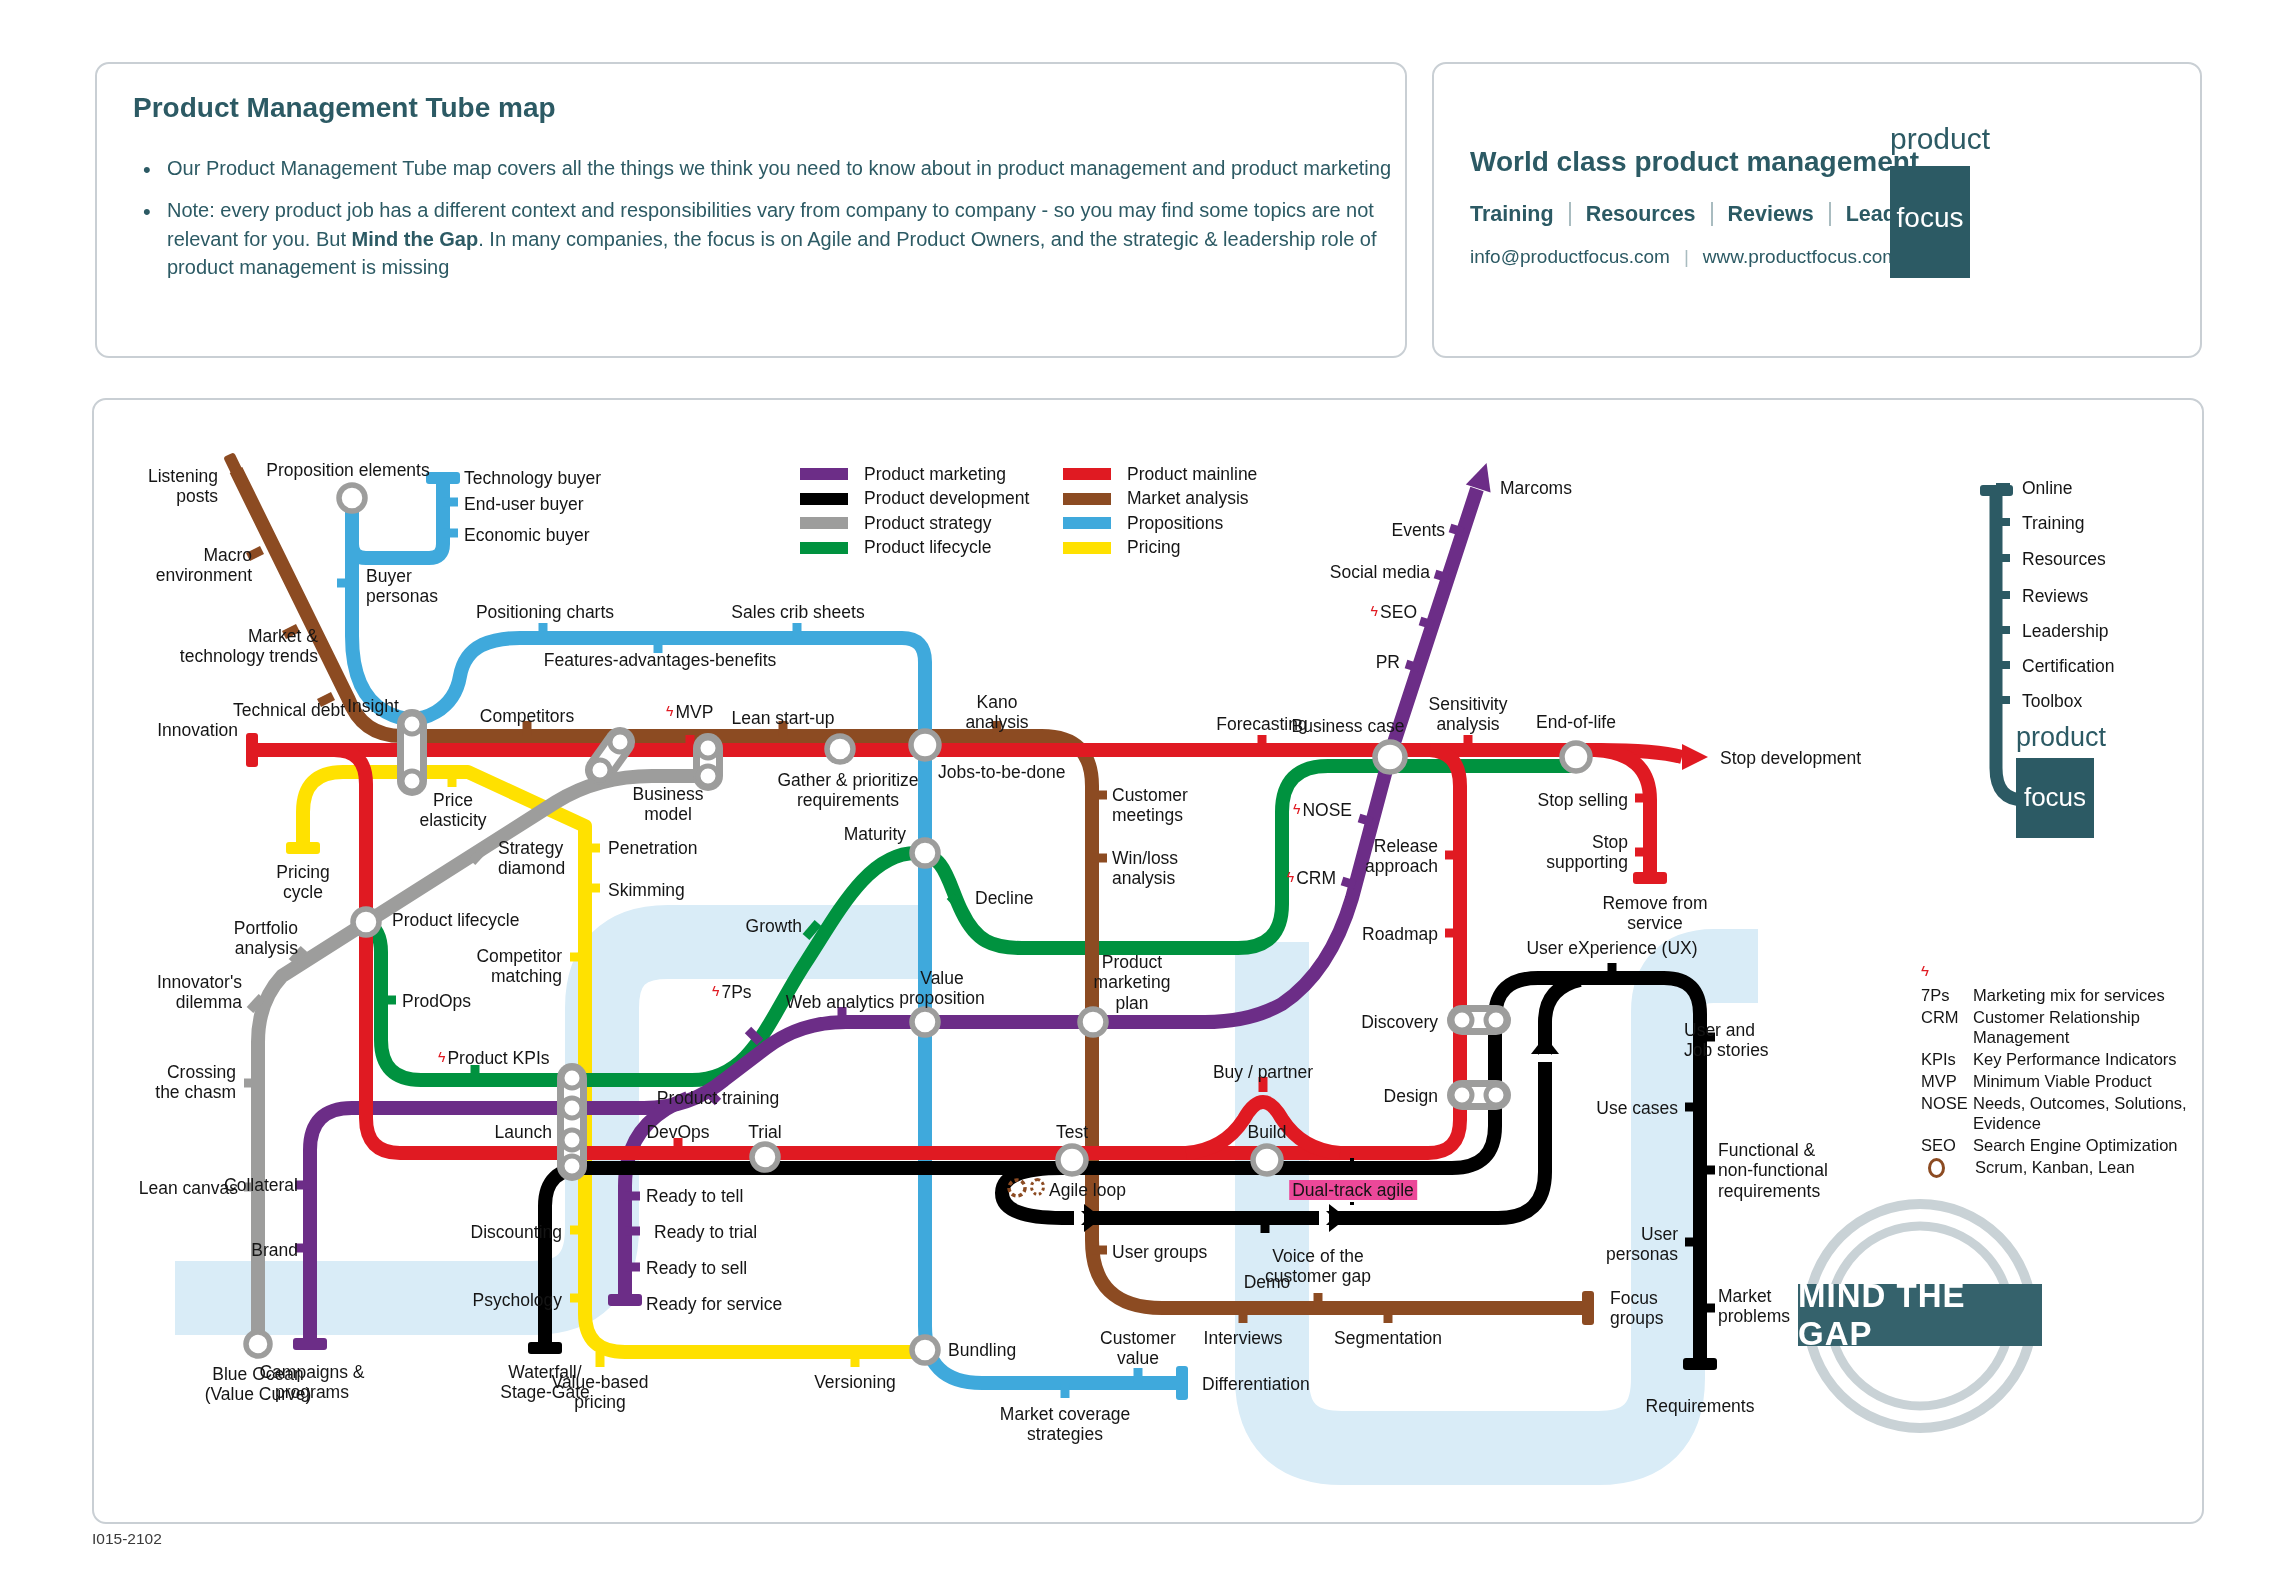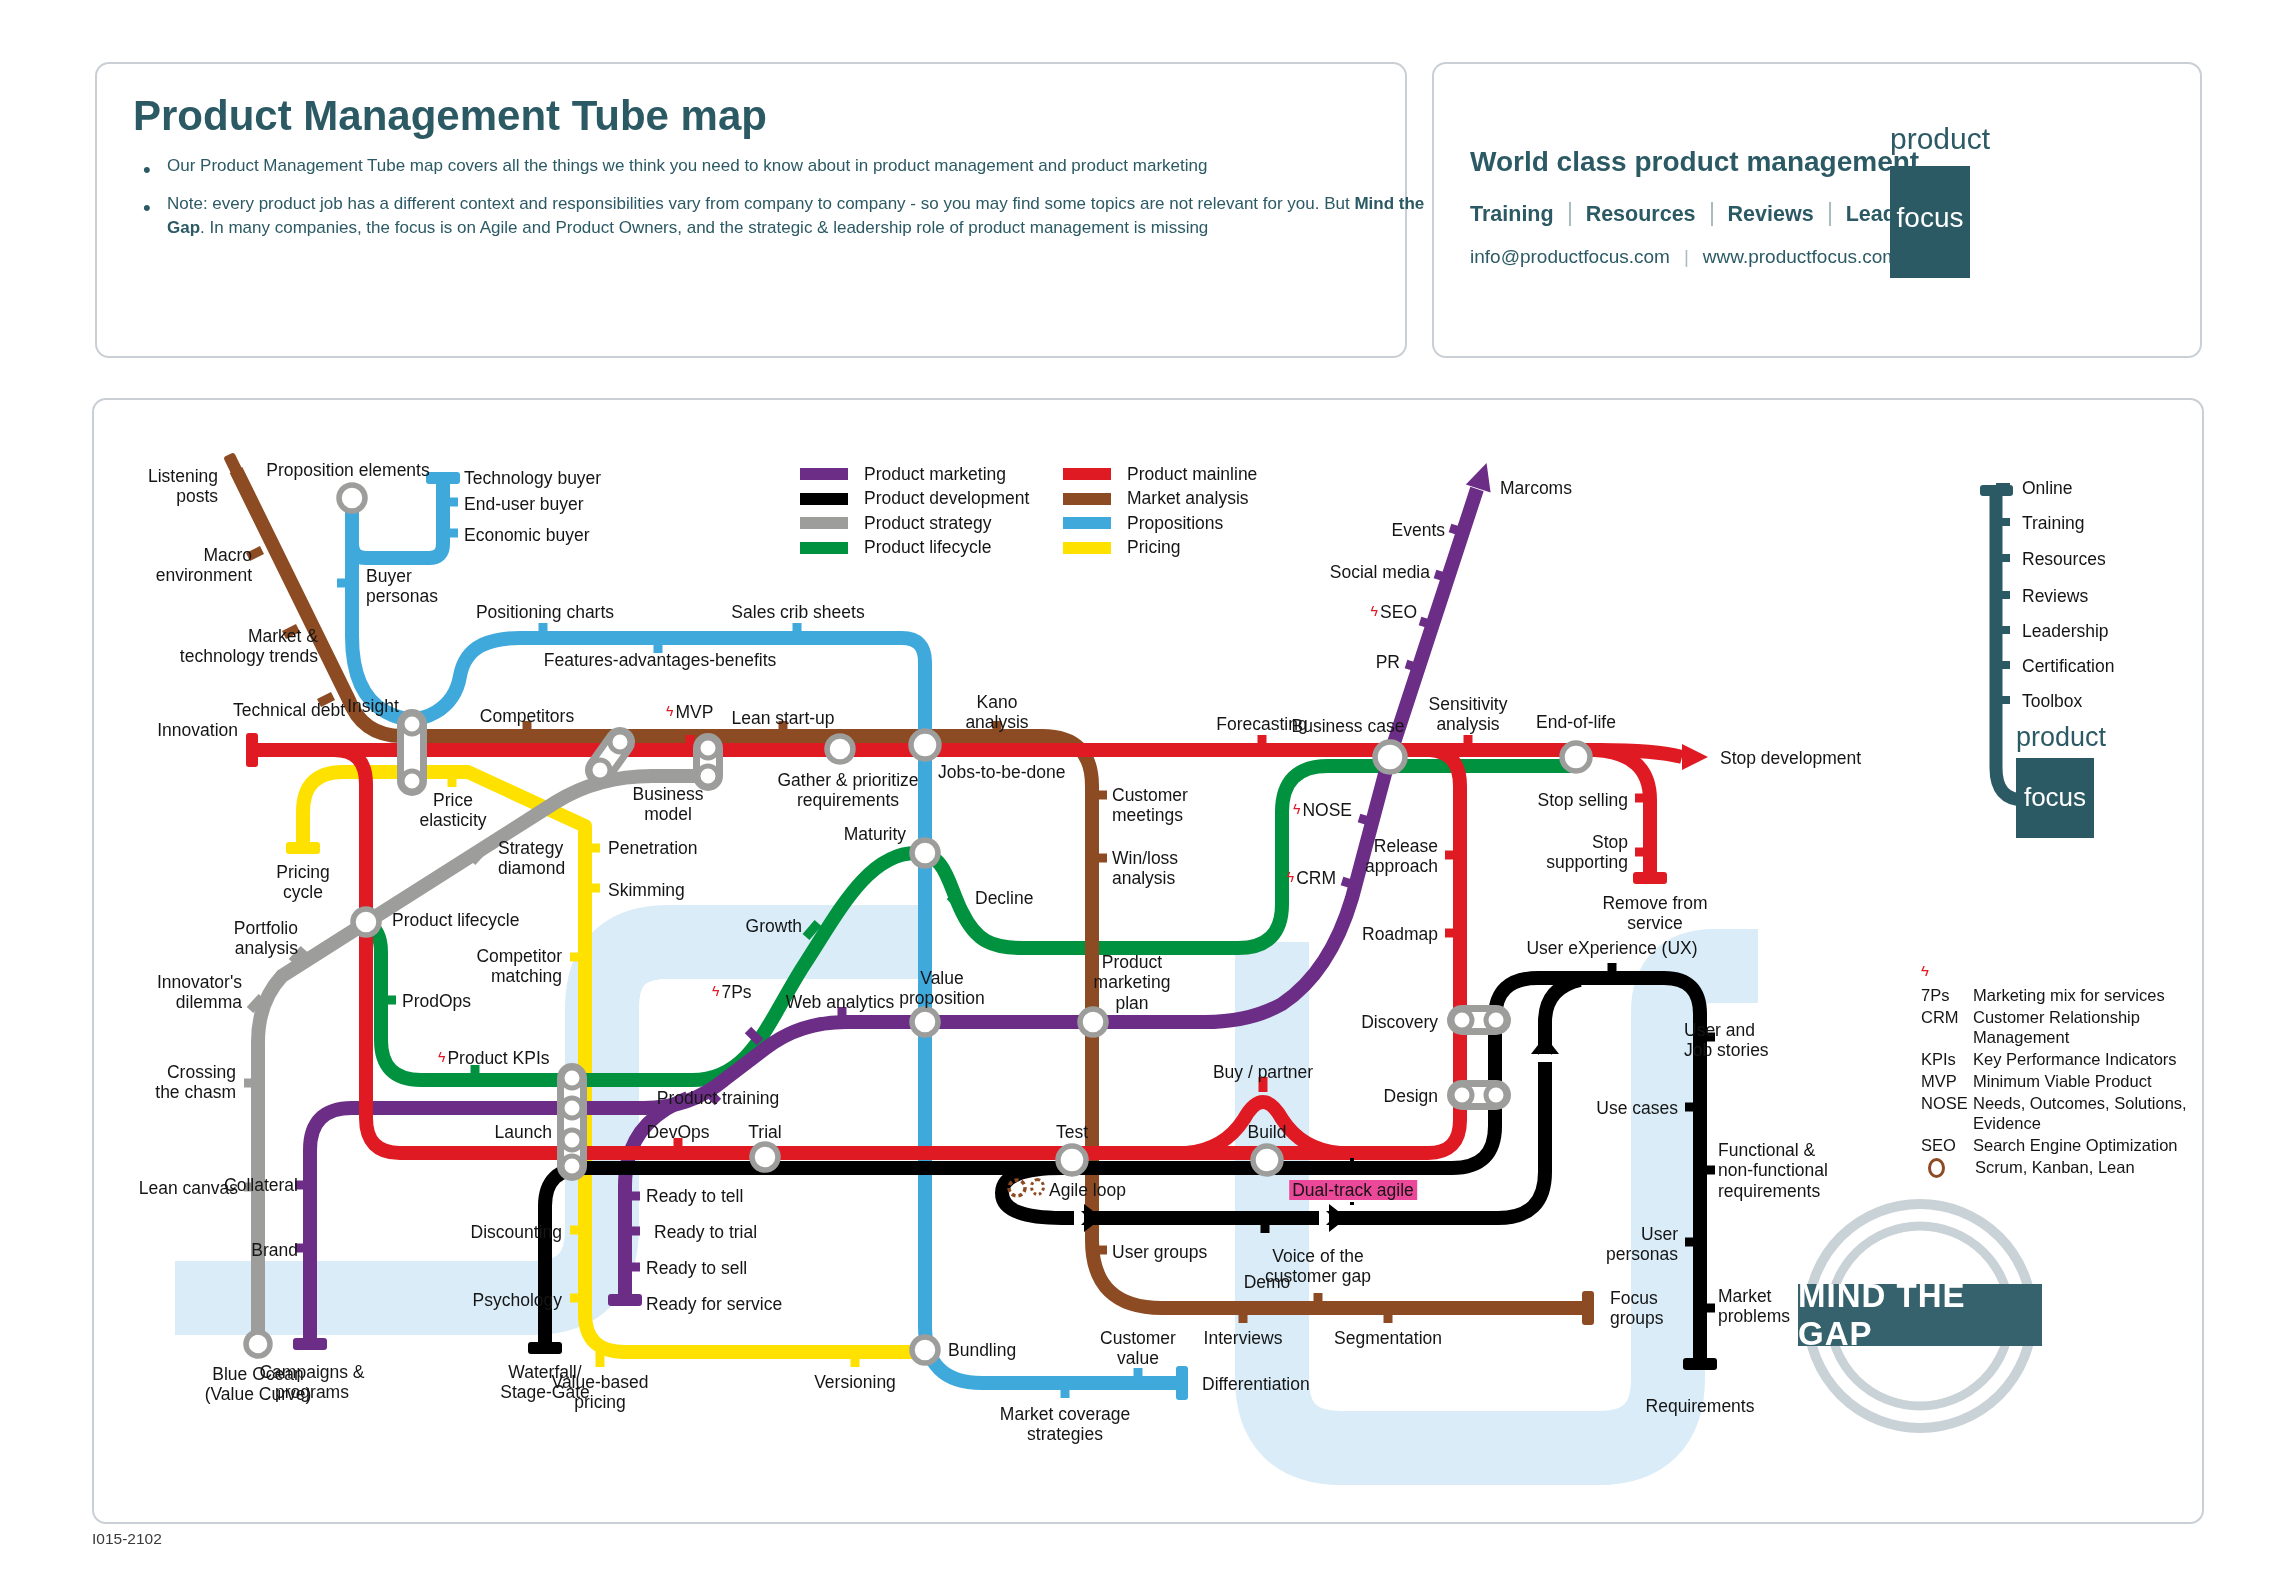--- a/index.html
+++ b/index.html
@@ -1,22 +1,22 @@
 <!DOCTYPE html>
 <html style="--red: #E01A22; --brown: #8C4B22; --blue: #3FA9DC; --yellow: #FFE100; --green: #00923F; --purple: #6C2D87; --gray: #9D9D9C; --black: #000000; --teal: #2C5A64; --banner: #35626C; --ring: #C9D2D6; --pale: #D9ECF7;"><head>
 <meta charset="utf-8">
 <style>
   html,body{margin:0;padding:0;background:#fff;}
   #page{position:relative;width:2292px;height:1581px;background:#fff;overflow:hidden;
         font-family:"Liberation Sans",sans-serif;color:#151515;}
   .card{position:absolute;background:#fff;border:2px solid #C9CFD4;border-radius:14px;}
   
-  #title{position:absolute;left:36px;top:28px;font-size:42px;font-weight:bold;color:var(--teal,#2C5A64);}
+  #title{position:absolute;left:36px;top:28px;font-size:28px;font-weight:bold;color:var(--teal,#2C5A64);}
   #bullets{position:absolute;left:40px;top:90px;width:1290px;margin:0;padding:0;list-style:none;}
-  #bullets li{position:relative;padding-left:30px;margin-bottom:14px;font-size:17px;line-height:1.42;color:var(--teal,#2C5A64);}
+  #bullets li{position:relative;padding-left:30px;margin-bottom:14px;font-size:20px;line-height:1.42;color:var(--teal,#2C5A64);}
   #bullets li:before{content:"\2022";position:absolute;left:6px;top:0;font-size:22px;}
   
   .headline{position:absolute;left:36px;top:82px;font-size:28px;font-weight:bold;color:var(--teal,#2C5A64);}
   .services{position:absolute;left:36px;top:138px;}
   .svc{font-size:21.5px;font-weight:bold;color:var(--teal,#2C5A64);padding:0 15px 0 0;}
   .svc + .svc{border-left:2px solid #A9BCC0;padding-left:15px;}
   .contact{position:absolute;left:36px;top:182px;font-size:19px;color:var(--teal,#2C5A64);}
   .contact .div{display:inline-block;margin:0 14px;color:#A9BCC0;}
   .logoprod{position:absolute;left:456px;top:58px;width:110px;font-size:30px;color:var(--teal,#2C5A64);}
   .logobox{position:absolute;left:456px;top:102px;width:80px;height:112px;background:var(--teal,#2C5A64);}

